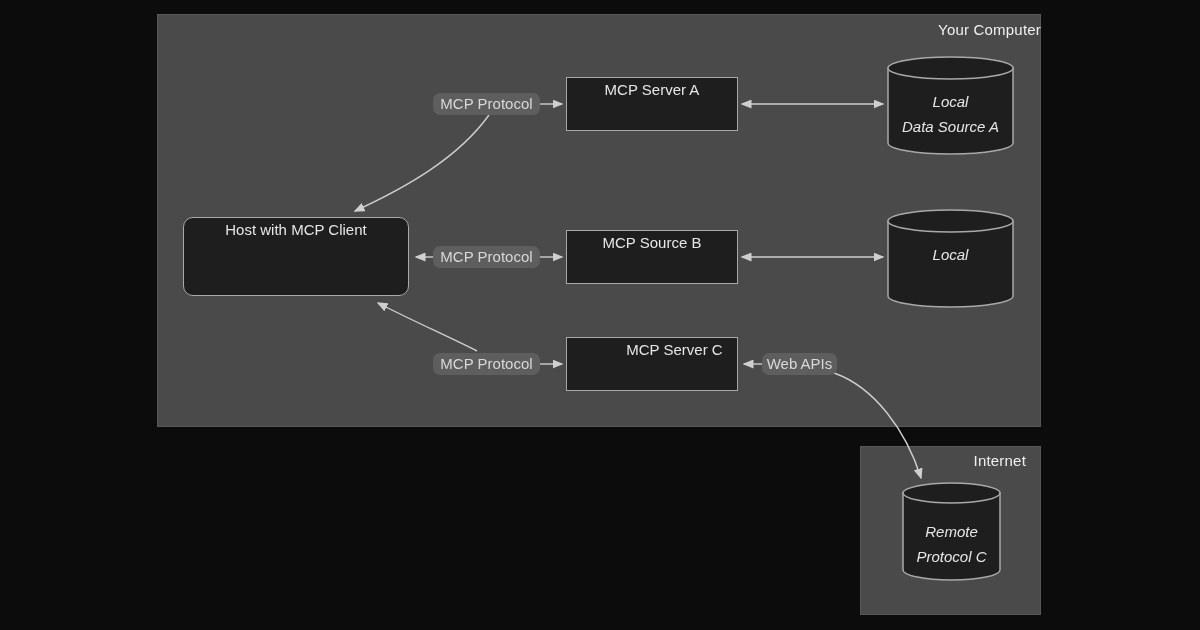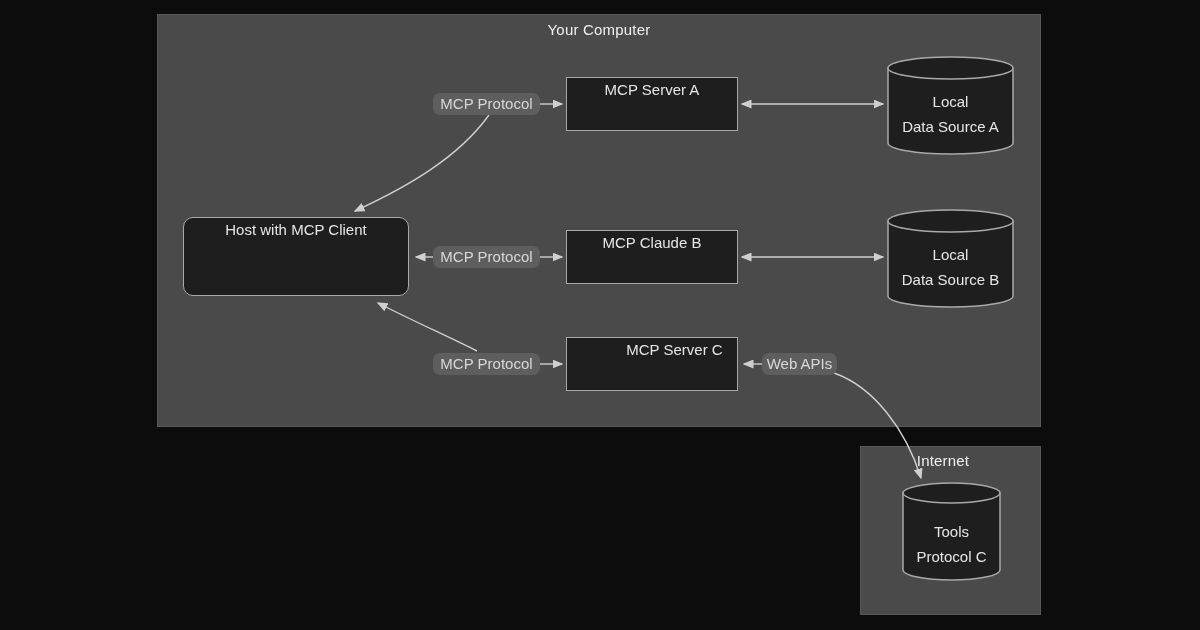--- a/index.html
+++ b/index.html
@@ -24,21 +24,21 @@
   .stage{position:absolute;left:0;top:0;width:1200px;height:630px;}
   .panel{
     position:absolute;
     background:var(--panel-bg);
     border:1px solid var(--panel-edge);
   }
   .panel-title{
     position:absolute;
     color:var(--text-bright);
     font-size:15px;
-    text-align:center;
+    text-align:right;
     letter-spacing:.2px;
   }
   svg.layer{position:absolute;left:0;top:0;z-index:2;}
   .node{
     position:absolute;
     background:var(--node-bg);
     border:1.5px solid var(--node-border);
     display:flex;
     flex-direction:column;
     align-items:center;
@@ -58,20 +58,21 @@
     z-index:3;
     border-radius:7px;
   }
   .cyl-text{
     position:absolute;
     color:var(--text-node);
     font-size:15px;
     line-height:25px;
     text-align:center;
     z-index:3;
+    font-style:italic;
   }
 </style>
 </head>
 <body>
 
 <div class="stage">
 
   <div class="panel" style="left:157px;top:14px;width:884px;height:413px;"></div>
   <div class="panel-title" style="left:157px;top:21px;width:884px;">Your Computer</div>
 
@@ -118,37 +119,36 @@
   </svg>
 
   <div class="node" style="left:183px;top:217px;width:226px;height:79px;border-radius:10px;">
     <span>Host with MCP Client</span>
   </div>
 
   <div class="node" style="left:566px;top:77px;width:172px;height:54px;">
     <span>MCP Server A</span>
   </div>
   <div class="node" style="left:566px;top:230px;width:172px;height:54px;">
-    <span>MCP Claude B</span>
+    <span>MCP Source B</span>
   </div>
   <div class="node" style="left:566px;top:337px;width:172px;height:54px;padding-left:45px;">
     <span>MCP Server C</span>
   </div>
 
   <div class="edge-label" style="left:433px;top:93px;width:107px;height:22px;">MCP Protocol</div>
   <div class="edge-label" style="left:433px;top:246px;width:107px;height:22px;">MCP Protocol</div>
   <div class="edge-label" style="left:433px;top:353px;width:107px;height:22px;">MCP Protocol</div>
   <div class="edge-label" style="left:762px;top:353px;width:75px;height:22px;">Web APIs</div>
 
   <div class="cyl-text" style="left:888px;top:89px;width:125px;">
     <div>Local</div>
     <div>Data Source A</div>
   </div>
   <div class="cyl-text" style="left:888px;top:242px;width:125px;">
     <div>Local</div>
-    <div>Data Source B</div>
   </div>
   <div class="cyl-text" style="left:903px;top:519px;width:97px;">
-    <div>Tools</div>
+    <div>Remote</div>
     <div>Protocol C</div>
   </div>
 
 </div>
 
 </body></html>

